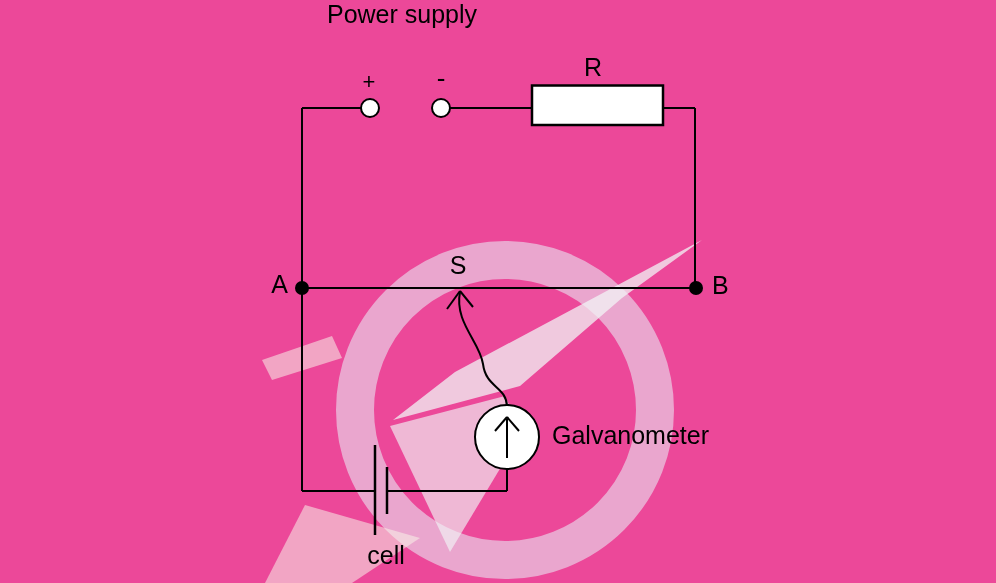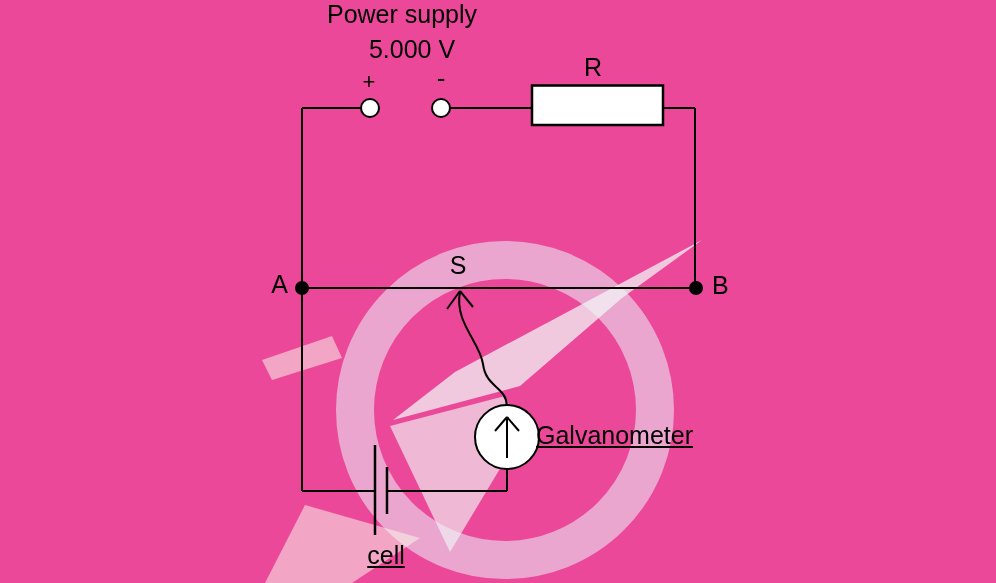--- a/index.html
+++ b/index.html
@@ -89,23 +89,22 @@
       </g>
     </g>
 
     <g stroke="#000000" stroke-width="2.5" fill="none">
       <path d="M375 445 V535"></path>
       <path d="M387 467 V514"></path>
     </g>
   </svg>
 
   <div class="lbl center" style="left:292px; top:1px;  width:220px;">Power supply</div>
-  <div class="lbl center" style="left:302px; top:36px; width:220px;">5.000 V</div>
   <div class="lbl center" style="left:359px; top:70px; width:20px; font-size:22px;">+</div>
   <div class="lbl center" style="left:431px; top:64px; width:20px; font-size:26px;">-</div>
   <div class="lbl center" style="left:563px; top:54px; width:60px;">R</div>
   <div class="lbl right" style="left:256px; top:271px; width:32px;">A</div>
   <div class="lbl" style="left:712px; top:272px;">B</div>
   <div class="lbl center" style="left:443px; top:252px; width:30px;">S</div>
-  <div class="lbl" style="left:536px; top:422px;text-decoration:underline;">Galvanometer</div>
-  <div class="lbl center" style="left:360px; top:542px; width:52px;text-decoration:underline;">cell</div>
+  <div class="lbl" style="left:552px; top:422px;">Galvanometer</div>
+  <div class="lbl center" style="left:360px; top:542px; width:52px;">cell</div>
 
 </div>
 
 </body></html>

